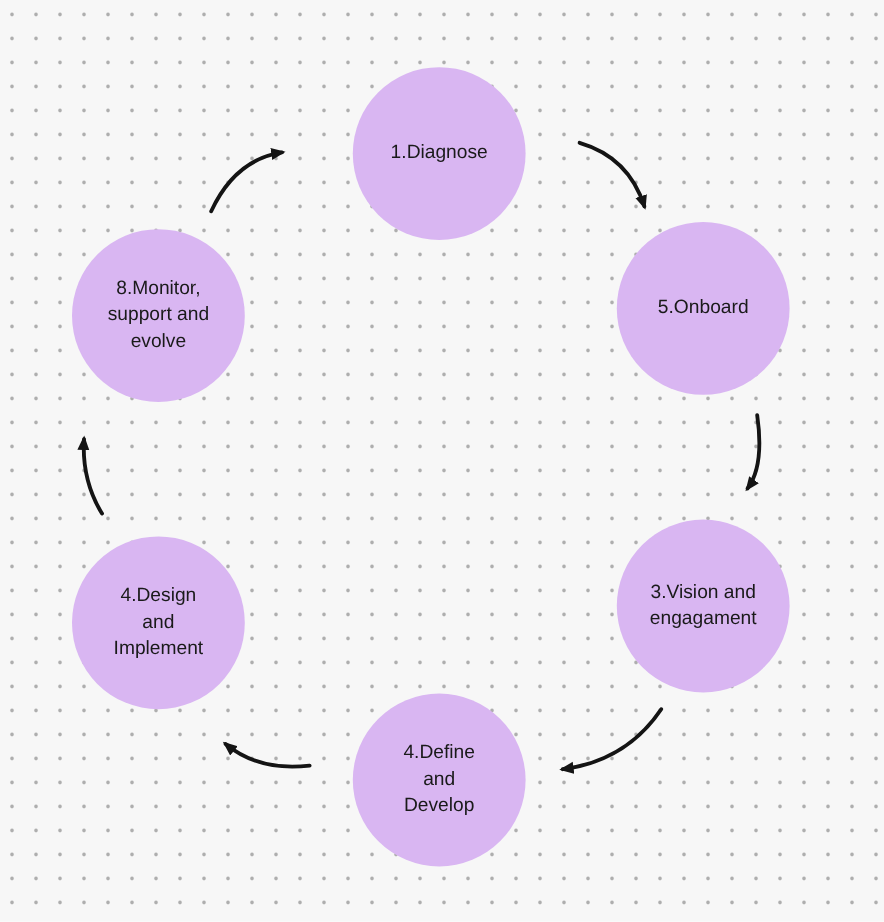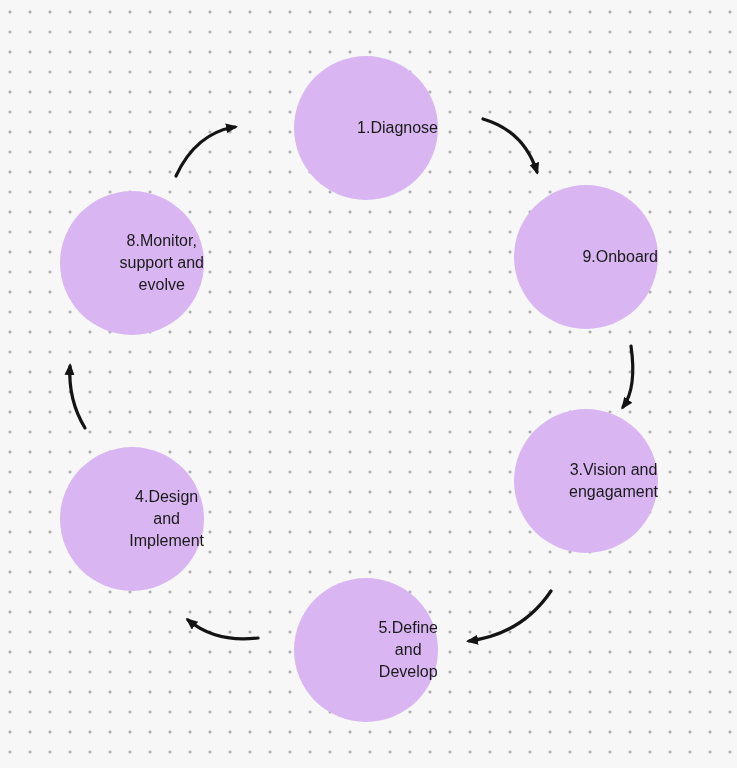--- a/index.html
+++ b/index.html
@@ -18,32 +18,32 @@
     background-size: 20px 20px;
   }
   .node {
     position: absolute;
     width: 144px;
     height: 144px;
     border-radius: 50%;
     background: #d9b6f2;
     display: flex;
     align-items: center;
-    justify-content: flex-end;
+    justify-content: center;
     text-align: center;
     color: #1a1a1a;
     font-size: 16px;
     line-height: 22px;
     font-weight: 500;
     white-space: pre-line;
     cursor: pointer;
   }
   .node-1 { left: 294px; top: 56px;  }
   .node-2 { left: 514px; top: 185px; }
-  .node-3 { left: 514px; top: 409px; }
+  .node-3 { left: 514px; top: 433px; }
   .node-4 { left: 294px; top: 578px; }
   .node-5 { left: 60px;  top: 447px; }
   .node-6 { left: 60px;  top: 191px; }
   .arrows {
     position: absolute;
     left: 0; top: 0;
     width: 737px;
     height: 768px;
     pointer-events: none;
   }
@@ -65,28 +65,28 @@
     <path d="M 551 591 Q 522 634 469 641" fill="none" stroke="#141414" stroke-width="3.2" stroke-linecap="round" marker-end="url(#ah)"></path>
     <path d="M 258 638 Q 216 643 188 620" fill="none" stroke="#141414" stroke-width="3.2" stroke-linecap="round" marker-end="url(#ah)"></path>
     <path d="M 85 428 Q 68 400 70 366" fill="none" stroke="#141414" stroke-width="3.2" stroke-linecap="round" marker-end="url(#ah)"></path>
     <path d="M 176 176 Q 196 133 235 127" fill="none" stroke="#141414" stroke-width="3.2" stroke-linecap="round" marker-end="url(#ah)"></path>
   </svg>
 
   <div class="node node-1">
     <span>1.Diagnose</span>
   </div>
   <div class="node node-2">
-    <span>9.Onboard</span>
+    <span>5.Onboard</span>
   </div>
   <div class="node node-3">
     <span>3.Vision and
 engagament</span>
   </div>
   <div class="node node-4">
-    <span>5.Define
+    <span>4.Define
 and
 Develop</span>
   </div>
   <div class="node node-5">
     <span>4.Design
 and
 Implement</span>
   </div>
   <div class="node node-6">
     <span>8.Monitor,

